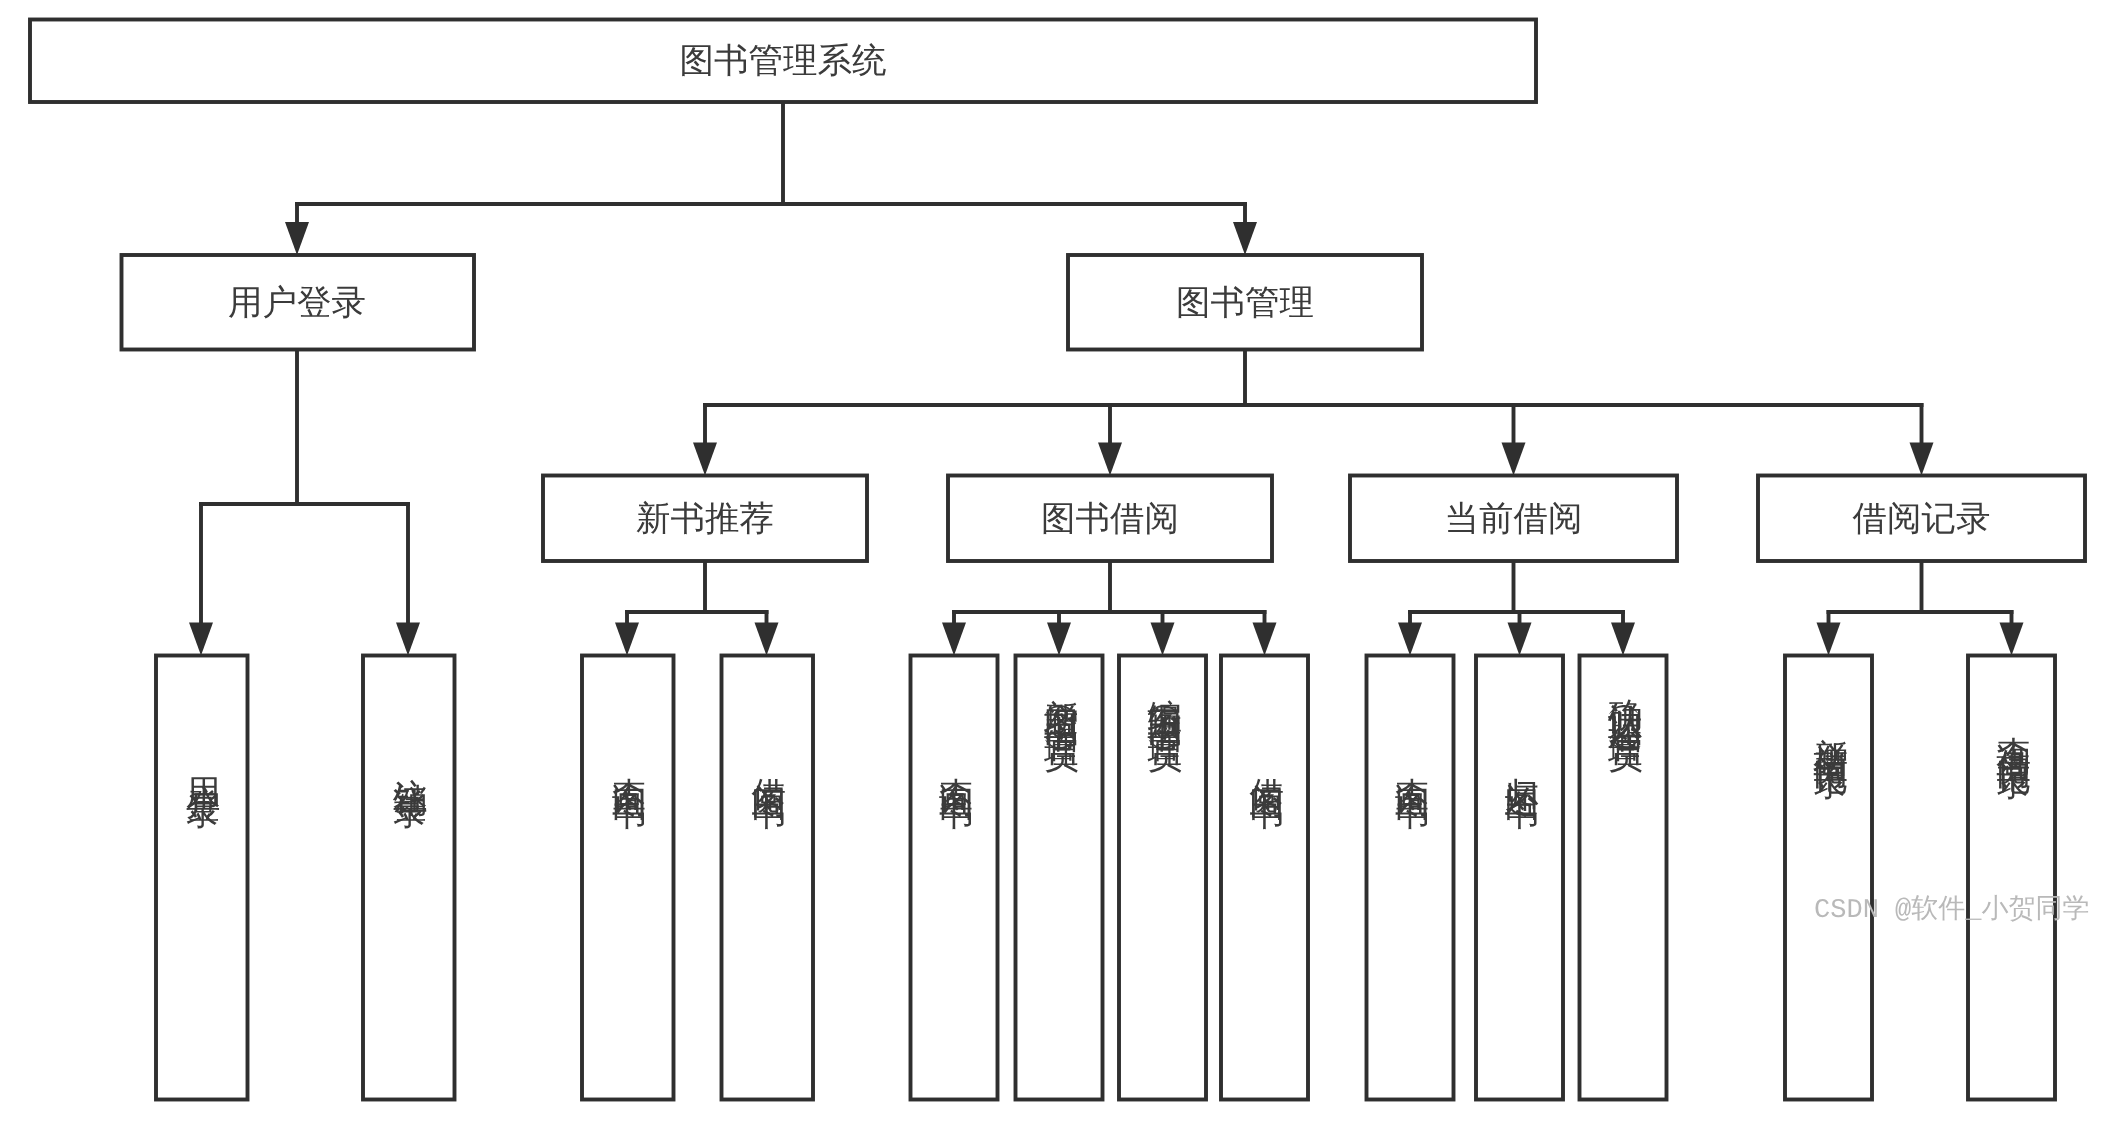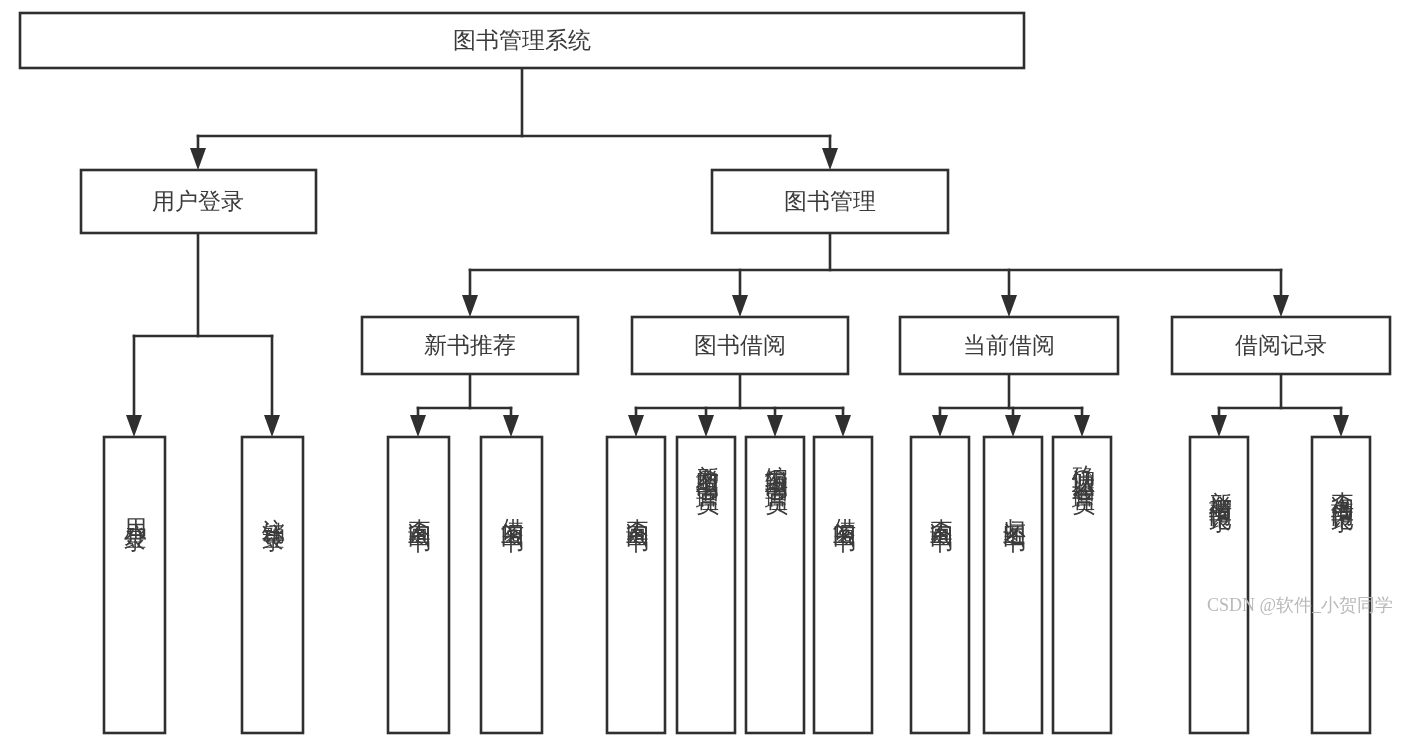--- a/index.html
+++ b/index.html
@@ -55,21 +55,21 @@
     writing-mode: vertical-rl;
     text-orientation: upright;
     letter-spacing: 4px;
     dominant-baseline: middle;
     text-anchor: start;
   }
   .watermark {
     position: absolute;
     right: 12px;
     bottom: 6px;
-    font-family: Liberation Serif, serif;
+    font-family: Liberation Mono, monospace;
     font-size: 18px;
     color: #b9b9b9;
     white-space: nowrap;
     pointer-events: none;
   }
 </style>
 </head>
 <body>
 
 <div id="diagram-root">

